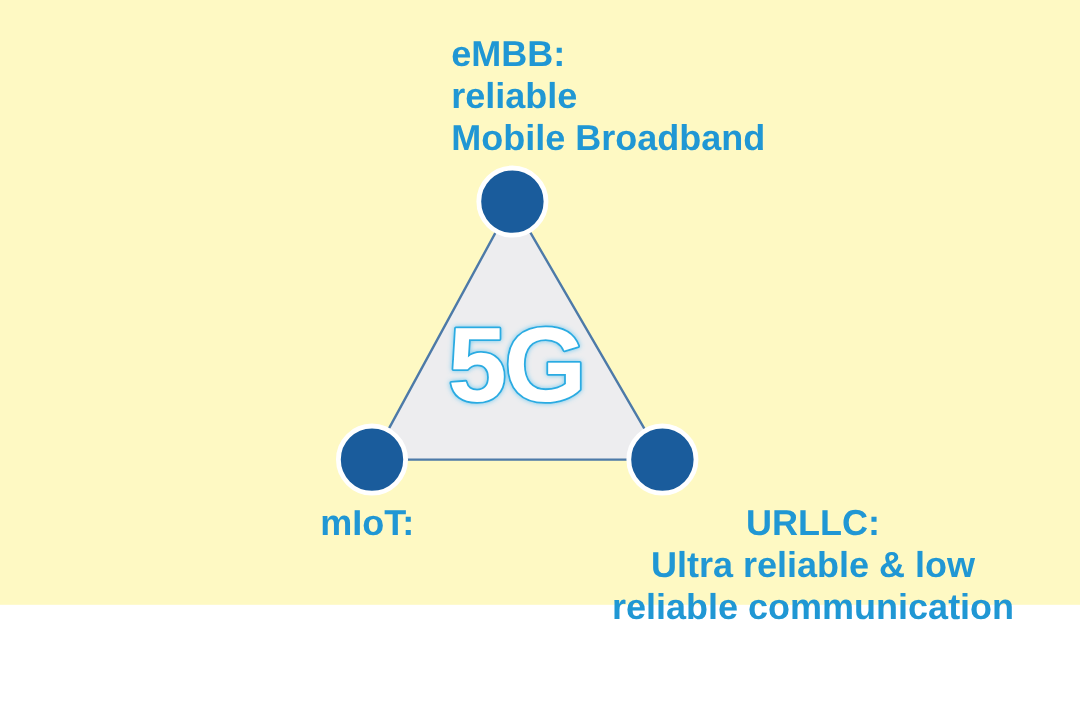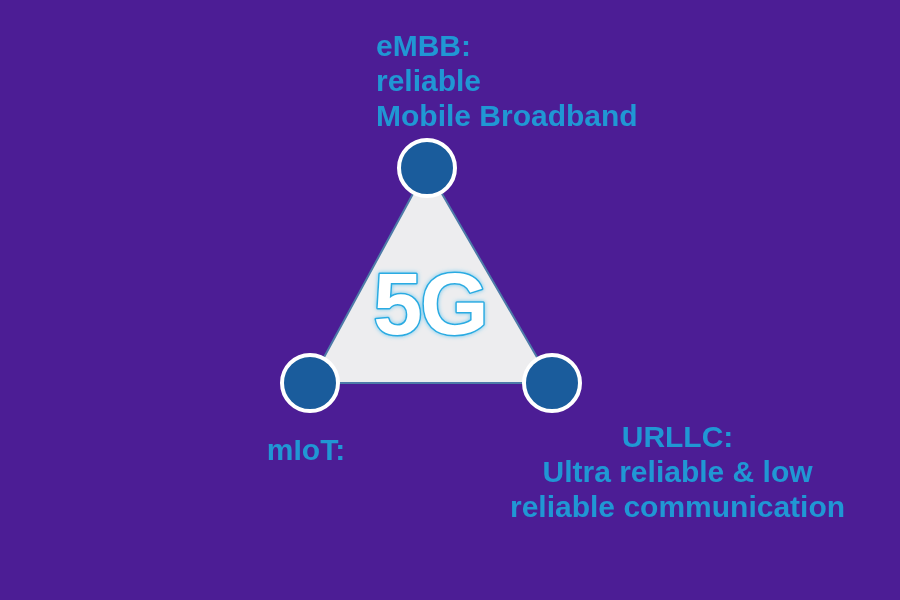--- a/index.html
+++ b/index.html
@@ -7,22 +7,22 @@
     padding: 0;
     width: 900px;
     height: 600px;
     background: #ffffff;
     font-family: "Liberation Sans", sans-serif;
     overflow: hidden;
   }
   .canvas {
     position: relative;
     width: 900px;
-    height: 600px;
-    background: #4c1d95;
+    height: 504px;
+    background: #fef9c3;
   }
   .diagram-svg {
     position: absolute;
     left: 0;
     top: 0;
     width: 900px;
     height: 600px;
   }
   .node-label {
     position: absolute;
@@ -32,21 +32,21 @@
     font-weight: 700;
     white-space: nowrap;
   }
   .label-embb {
     left: 376px;
     top: 28px;
     text-align: left;
   }
   .label-miot {
     left: 306px;
-    top: 432px;
+    top: 419px;
     transform: translateX(-50%);
   }
   .label-urllc {
     left: 510px;
     top: 419px;
     text-align: center;
   }
   .center-5g-text {
     font-family: "Liberation Sans", sans-serif;
     font-weight: bold;

